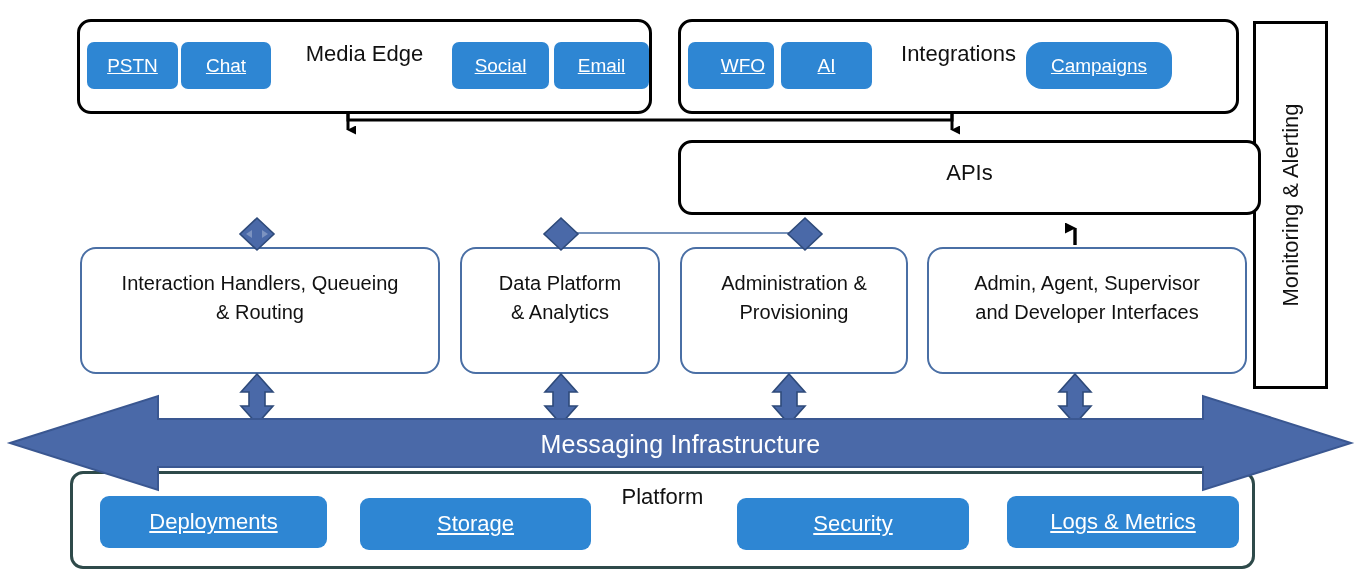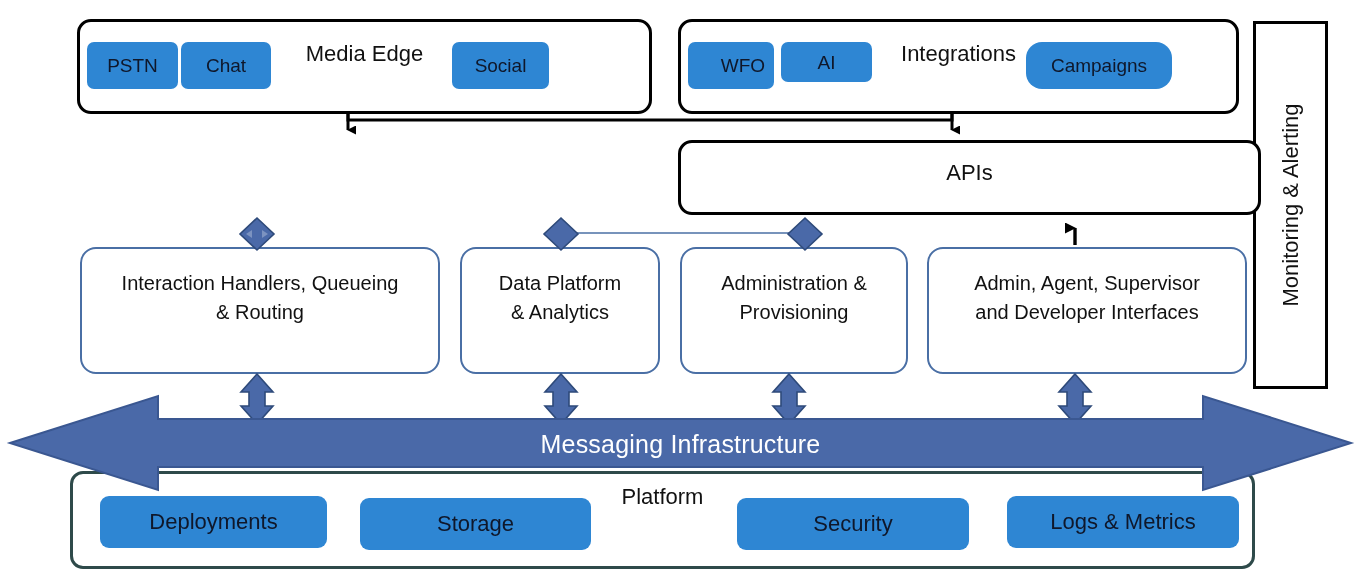--- a/index.html
+++ b/index.html
@@ -17,25 +17,26 @@
   }
   
   .blk-sq{
     border:3.5px solid #000;
     background:#fff;
   }
   
   .chip{
     background:#2E86D3;
     border-radius:7px;
-    color:#0f172a;
+    color:#ffffff;
     display:flex;align-items:center;justify-content:center;
     font-size:19px;
     line-height:1;
     white-space:nowrap;
+    text-decoration:underline;
   }
   .chip.big{font-size:22px;border-radius:9px;}
 
   
   .cap{
     display:flex;align-items:center;justify-content:center;
     color:#111;font-size:21px;white-space:nowrap;
   }
   .cap.lg{font-size:22px;}
 
@@ -88,26 +89,27 @@
 <body>
 
 <div id="canvas">
 
   <div class="abs blk-box" style="left:77px;top:19px;width:575px;height:95px;">
     <div class="abs cap lg" style="left:0;right:0;top:17px;height:30px;">Media Edge</div>
   </div>
   <div class="abs chip" style="left:87px;top:42px;width:91px;height:47px;">PSTN</div>
   <div class="abs chip" style="left:181px;top:42px;width:90px;height:47px;">Chat</div>
   <div class="abs chip" style="left:452px;top:42px;width:97px;height:47px;">Social</div>
+  <div class="abs chip" style="left:554px;top:42px;width:95px;height:47px;">Email</div>
 
   <div class="abs blk-box" style="left:678px;top:19px;width:561px;height:95px;">
     <div class="abs cap lg" style="left:0;right:0;top:17px;height:30px;">Integrations</div>
   </div>
   <div class="abs chip" style="left:688px;top:42px;width:86px;height:47px;padding-left:24px;">WFO</div>
-  <div class="abs chip" style="left:781px;top:42px;width:91px;height:40px;">AI</div>
+  <div class="abs chip" style="left:781px;top:42px;width:91px;height:47px;">AI</div>
   <div class="abs chip" style="left:1026px;top:42px;width:146px;height:47px;border-radius:16px;">Campaigns</div>
 
   <div class="abs blk-sq" style="left:1253px;top:21px;width:75px;height:368px;">
     <div class="vtext">Monitoring &amp; Alerting</div>
   </div>
 
   <div class="abs blk-box" style="left:678px;top:140px;width:583px;height:75px;">
     <div class="abs cap lg" style="left:0;right:0;top:15px;height:30px;">APIs</div>
   </div>
 

